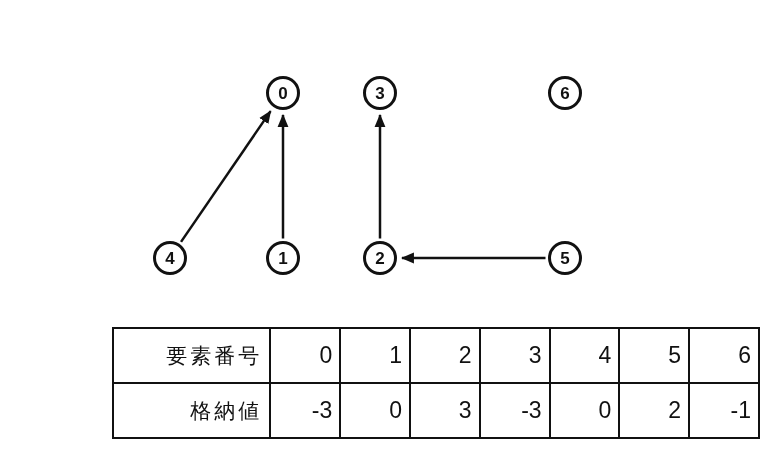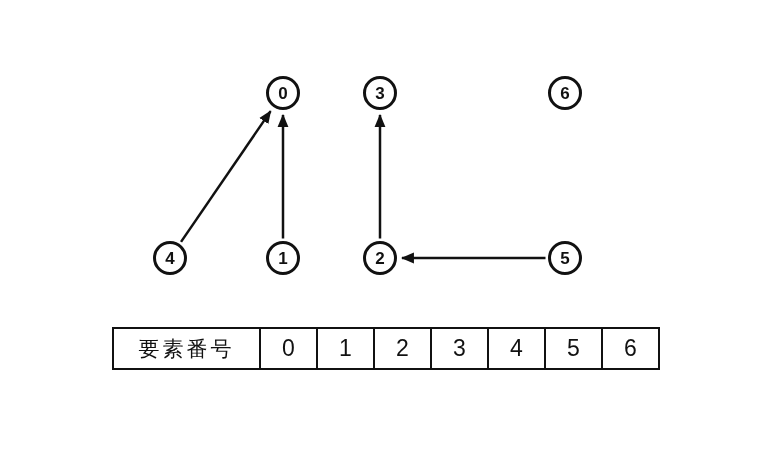--- a/index.html
+++ b/index.html
@@ -39,25 +39,25 @@
   }
   table#array-table {
     position: absolute;
     left: 112px;
     top: 327px;
     border-collapse: collapse;
     table-layout: fixed;
   }
   #array-table td {
     border: 2.5px solid #111;
-    text-align: center;
+    text-align: right;
     vertical-align: middle;
     font-size: 23px;
     height: 39px;
-    padding: 0;
+    padding: 7px;
   }
   #array-table td.label {
     width: 145px;
     font-size: 21px;
     letter-spacing: 3px;
   }
   #array-table td.val {
     width: 55px;
   }
 </style>
@@ -90,14 +90,24 @@
       <tr>
     <td class="label">要素番号</td>
     <td class="val">0</td>
     <td class="val">1</td>
     <td class="val">2</td>
     <td class="val">3</td>
     <td class="val">4</td>
     <td class="val">5</td>
     <td class="val">6</td>
   </tr>
+  <tr>
+    <td class="label">格納値</td>
+    <td class="val">-3</td>
+    <td class="val">0</td>
+    <td class="val">3</td>
+    <td class="val">-3</td>
+    <td class="val">0</td>
+    <td class="val">2</td>
+    <td class="val">-1</td>
+  </tr>
 </tbody>
   </table>
 
 </body></html>

